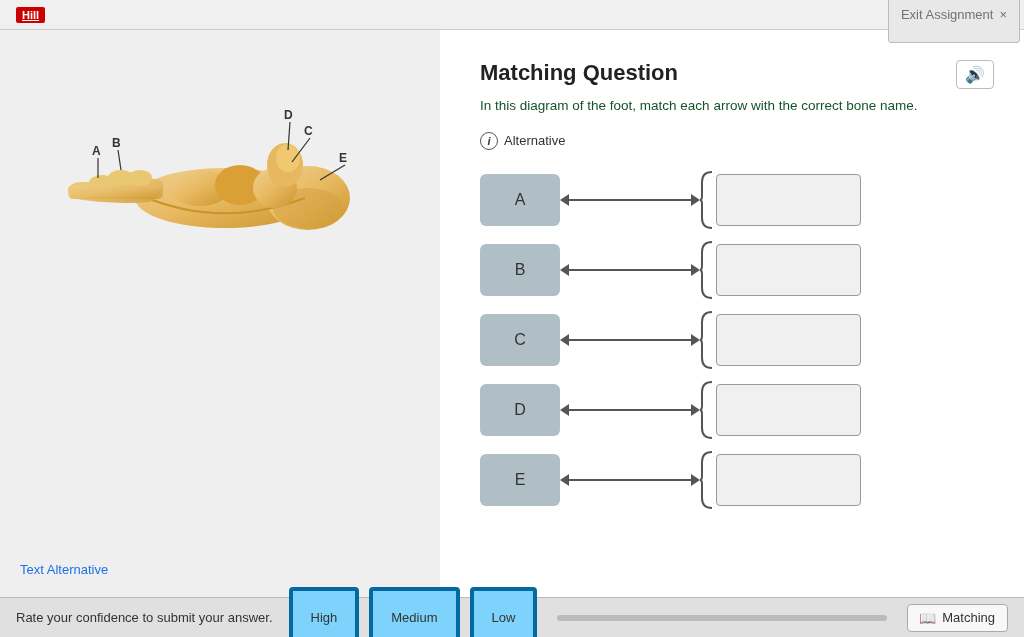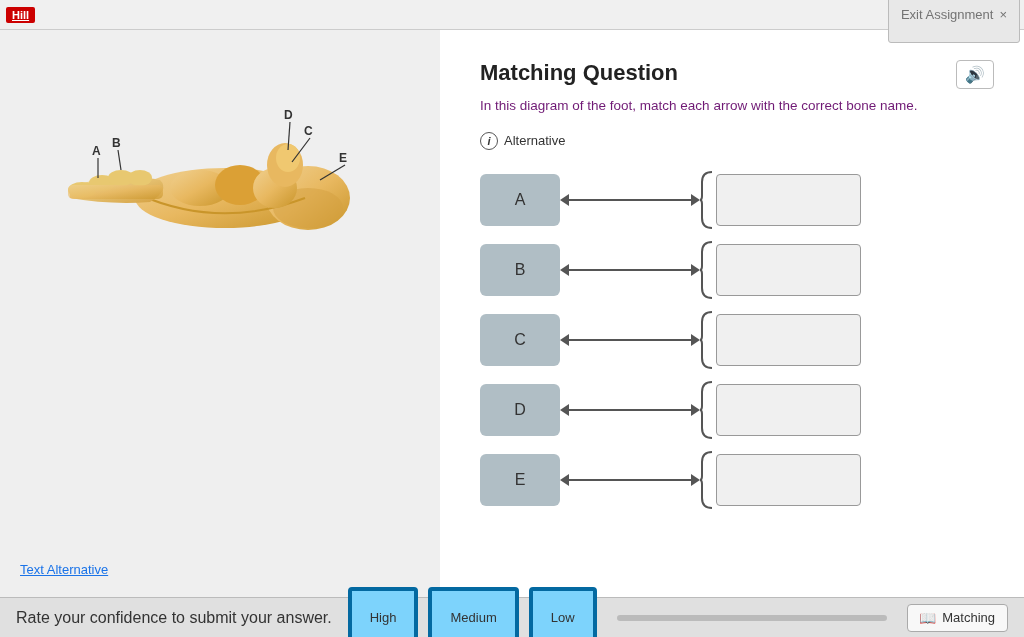--- a/index.html
+++ b/index.html
@@ -23,21 +23,21 @@
       background: #f0f0f0;
       border-bottom: 1px solid #ccc;
       z-index: 10;
     }
     #hill-logo {
       background: #cc0000;
       color: white;
       font-size: 11px;
       font-weight: bold;
       padding: 2px 6px;
-      margin-left: 6px;
+      margin-left: 16px;
       border-radius: 2px;
       text-decoration: underline;
     }
     #exit-btn {
       display: flex;
       align-items: center;
       gap: 6px;
       padding: 20px 12px;
       font-size: 13px;
       color: #737373;
@@ -81,21 +81,20 @@
       width: 340px;
       height: 200px;
     }
 
     #text-alternative-link {
       position: absolute;
       bottom: 20px;
       left: 20px;
       color: #1a73e8;
       font-size: 13px;
-      text-decoration: underline;
       cursor: pointer;
     }
 
     
     #right-panel {
       flex: 1;
       padding: 30px 30px 20px 40px;
       overflow-y: auto;
       background: white;
     }
@@ -117,21 +116,21 @@
       background: none;
       border: 1px solid #bbb;
       border-radius: 4px;
       padding: 4px 8px;
       cursor: pointer;
       font-size: 16px;
     }
 
     #question-text {
       font-size: 13.5px;
-      color: #701a75;
+      color: #14532d;
       margin-bottom: 16px;
       line-height: 1.4;
     }
 
     #instructions-row {
       display: flex;
       align-items: center;
       gap: 6px;
       margin-bottom: 20px;
       cursor: pointer;
@@ -242,21 +241,21 @@
       background: #e0e0e0;
       border-top: 1px solid #bbb;
       display: flex;
       align-items: center;
       padding: 0 16px;
       gap: 10px;
       z-index: 10;
     }
 
     #confidence-label {
-      font-size: 16px;
+      font-size: 13px;
       color: #333;
       margin-right: 6px;
     }
 
     .confidence-btn {
       padding: 19px 18px;
       font-size: 13px;
       border: 4px solid #0369a1;
       border-radius: 4px;
       background: #7dd3fc;

